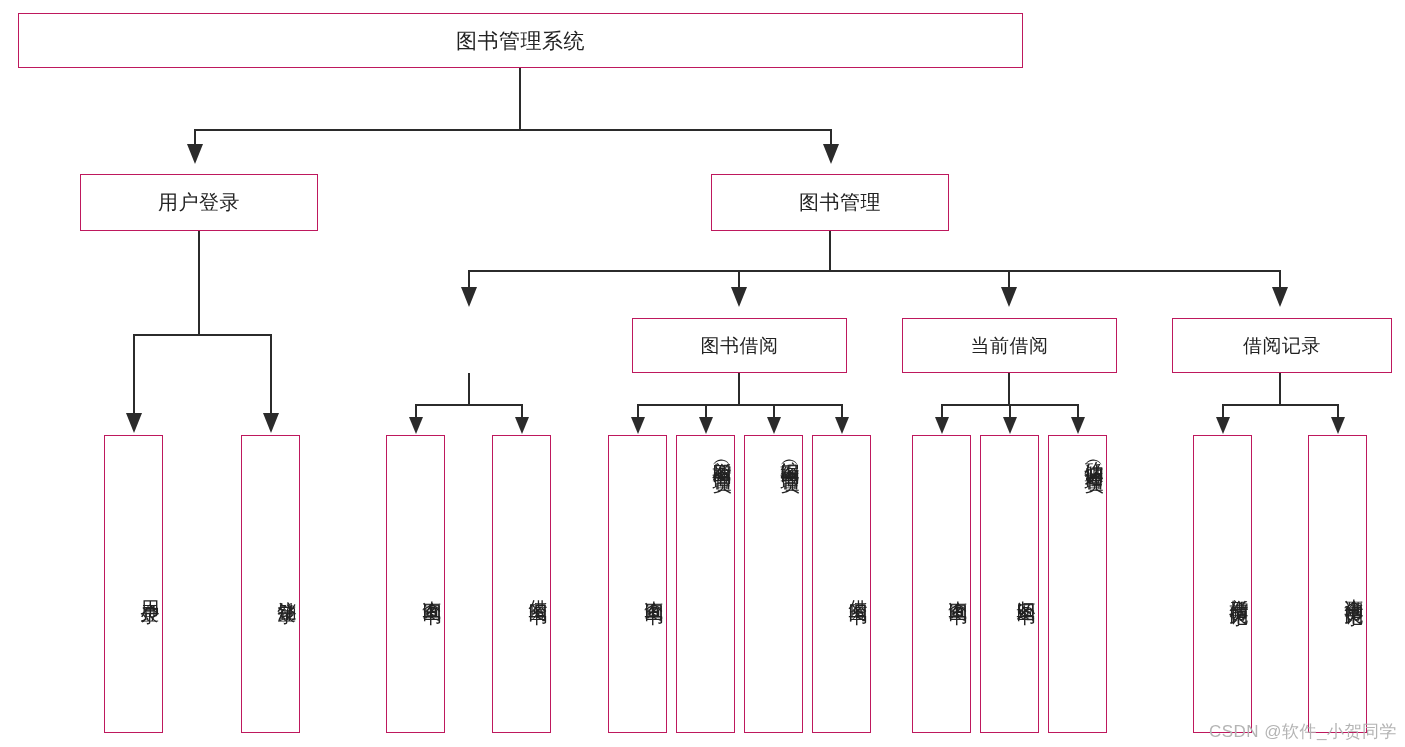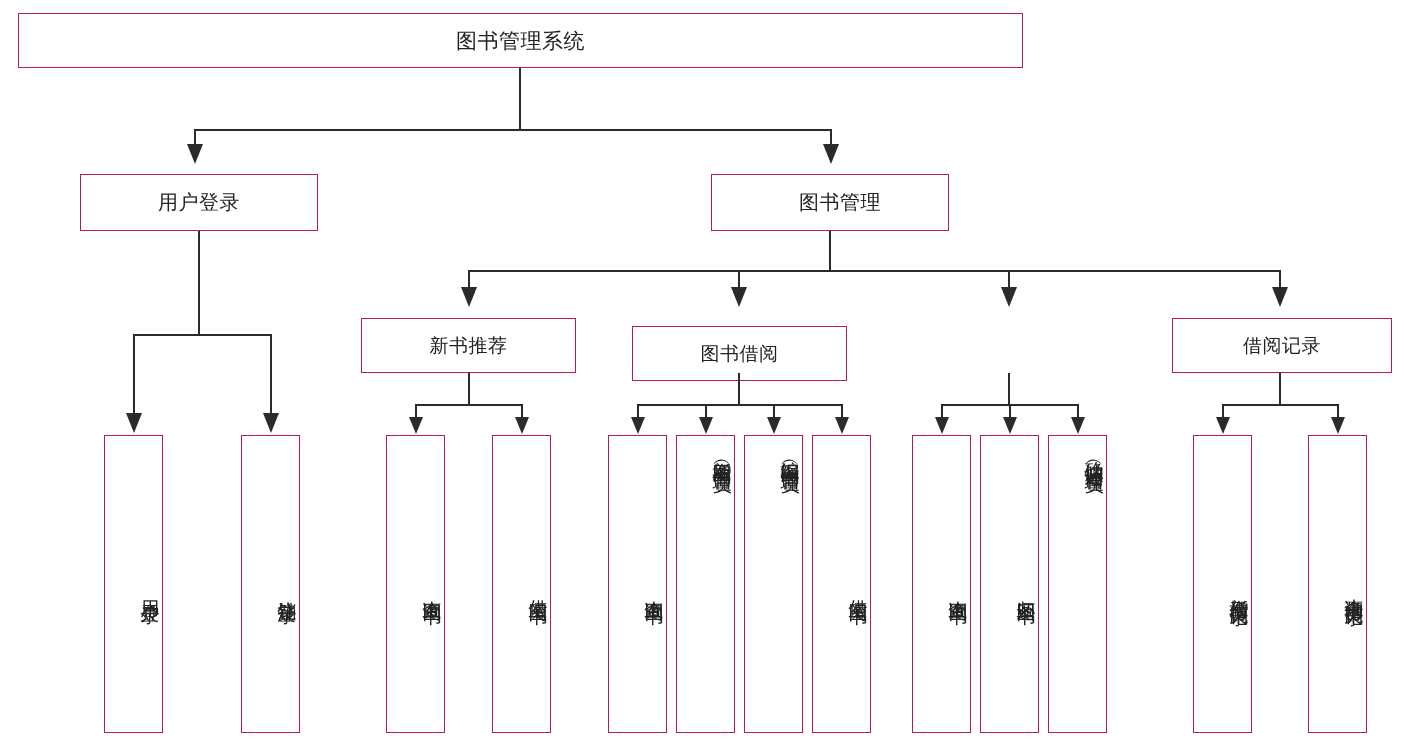--- a/index.html
+++ b/index.html
@@ -119,22 +119,22 @@
   <div class="hline" style="left:468px; top:270px; width:812px;"></div>
   <div class="vline" style="left:468px; top:270px; height:18px;"></div>
   <div class="arrow" style="left:461px; top:287px;"></div>
   <div class="vline" style="left:738px; top:270px; height:18px;"></div>
   <div class="arrow" style="left:731px; top:287px;"></div>
   <div class="vline" style="left:1008px; top:270px; height:18px;"></div>
   <div class="arrow" style="left:1001px; top:287px;"></div>
   <div class="vline" style="left:1279px; top:270px; height:18px;"></div>
   <div class="arrow" style="left:1272px; top:287px;"></div>
 
-  <div class="node level2" style="left:361px; top:318px; width:215px; height:55px;">新书推荐</div>
-  <div class="node level2" style="left:632px; top:318px; width:215px; height:55px;margin-top:8px;">图书借阅</div>
+  <div class="node level2" style="left:632px; top:318px; width:215px; height:55px;">图书借阅</div>
+  <div class="node level2" style="left:902px; top:318px; width:215px; height:55px;">当前借阅</div>
   <div class="node level2" style="left:1172px; top:318px; width:220px; height:55px;">借阅记录</div>
 
   <div class="vline" style="left:468px; top:373px; height:32px;"></div>
   <div class="hline" style="left:415px; top:404px; width:107px;"></div>
   <div class="vline" style="left:415px; top:404px; height:14px;"></div>
   <div class="arrow small" style="left:409px; top:417px;"></div>
   <div class="vline" style="left:521px; top:404px; height:14px;"></div>
   <div class="arrow small" style="left:515px; top:417px;"></div>
 
   <div class="vline" style="left:738px; top:373px; height:32px;"></div>
@@ -175,14 +175,15 @@
   <div class="node leaf top-align" style="left:744px; top:435px; width:59px; height:298px;">编辑图书（管理员）</div>
   <div class="node leaf" style="left:812px; top:435px; width:59px; height:298px;">借阅图书</div>
 
   <div class="node leaf" style="left:912px; top:435px; width:59px; height:298px;">查询图书</div>
   <div class="node leaf" style="left:980px; top:435px; width:59px; height:298px;">归还图书</div>
   <div class="node leaf top-align" style="left:1048px; top:435px; width:59px; height:298px;">确认归还（管理员）</div>
 
   <div class="node leaf" style="left:1193px; top:435px; width:59px; height:298px;">新增借阅记录</div>
   <div class="node leaf" style="left:1308px; top:435px; width:59px; height:298px;">查询借阅记录</div>
 
+  <div id="watermark">CSDN @软件_小贺同学</div>
 
 </div>
 
 </body></html>

